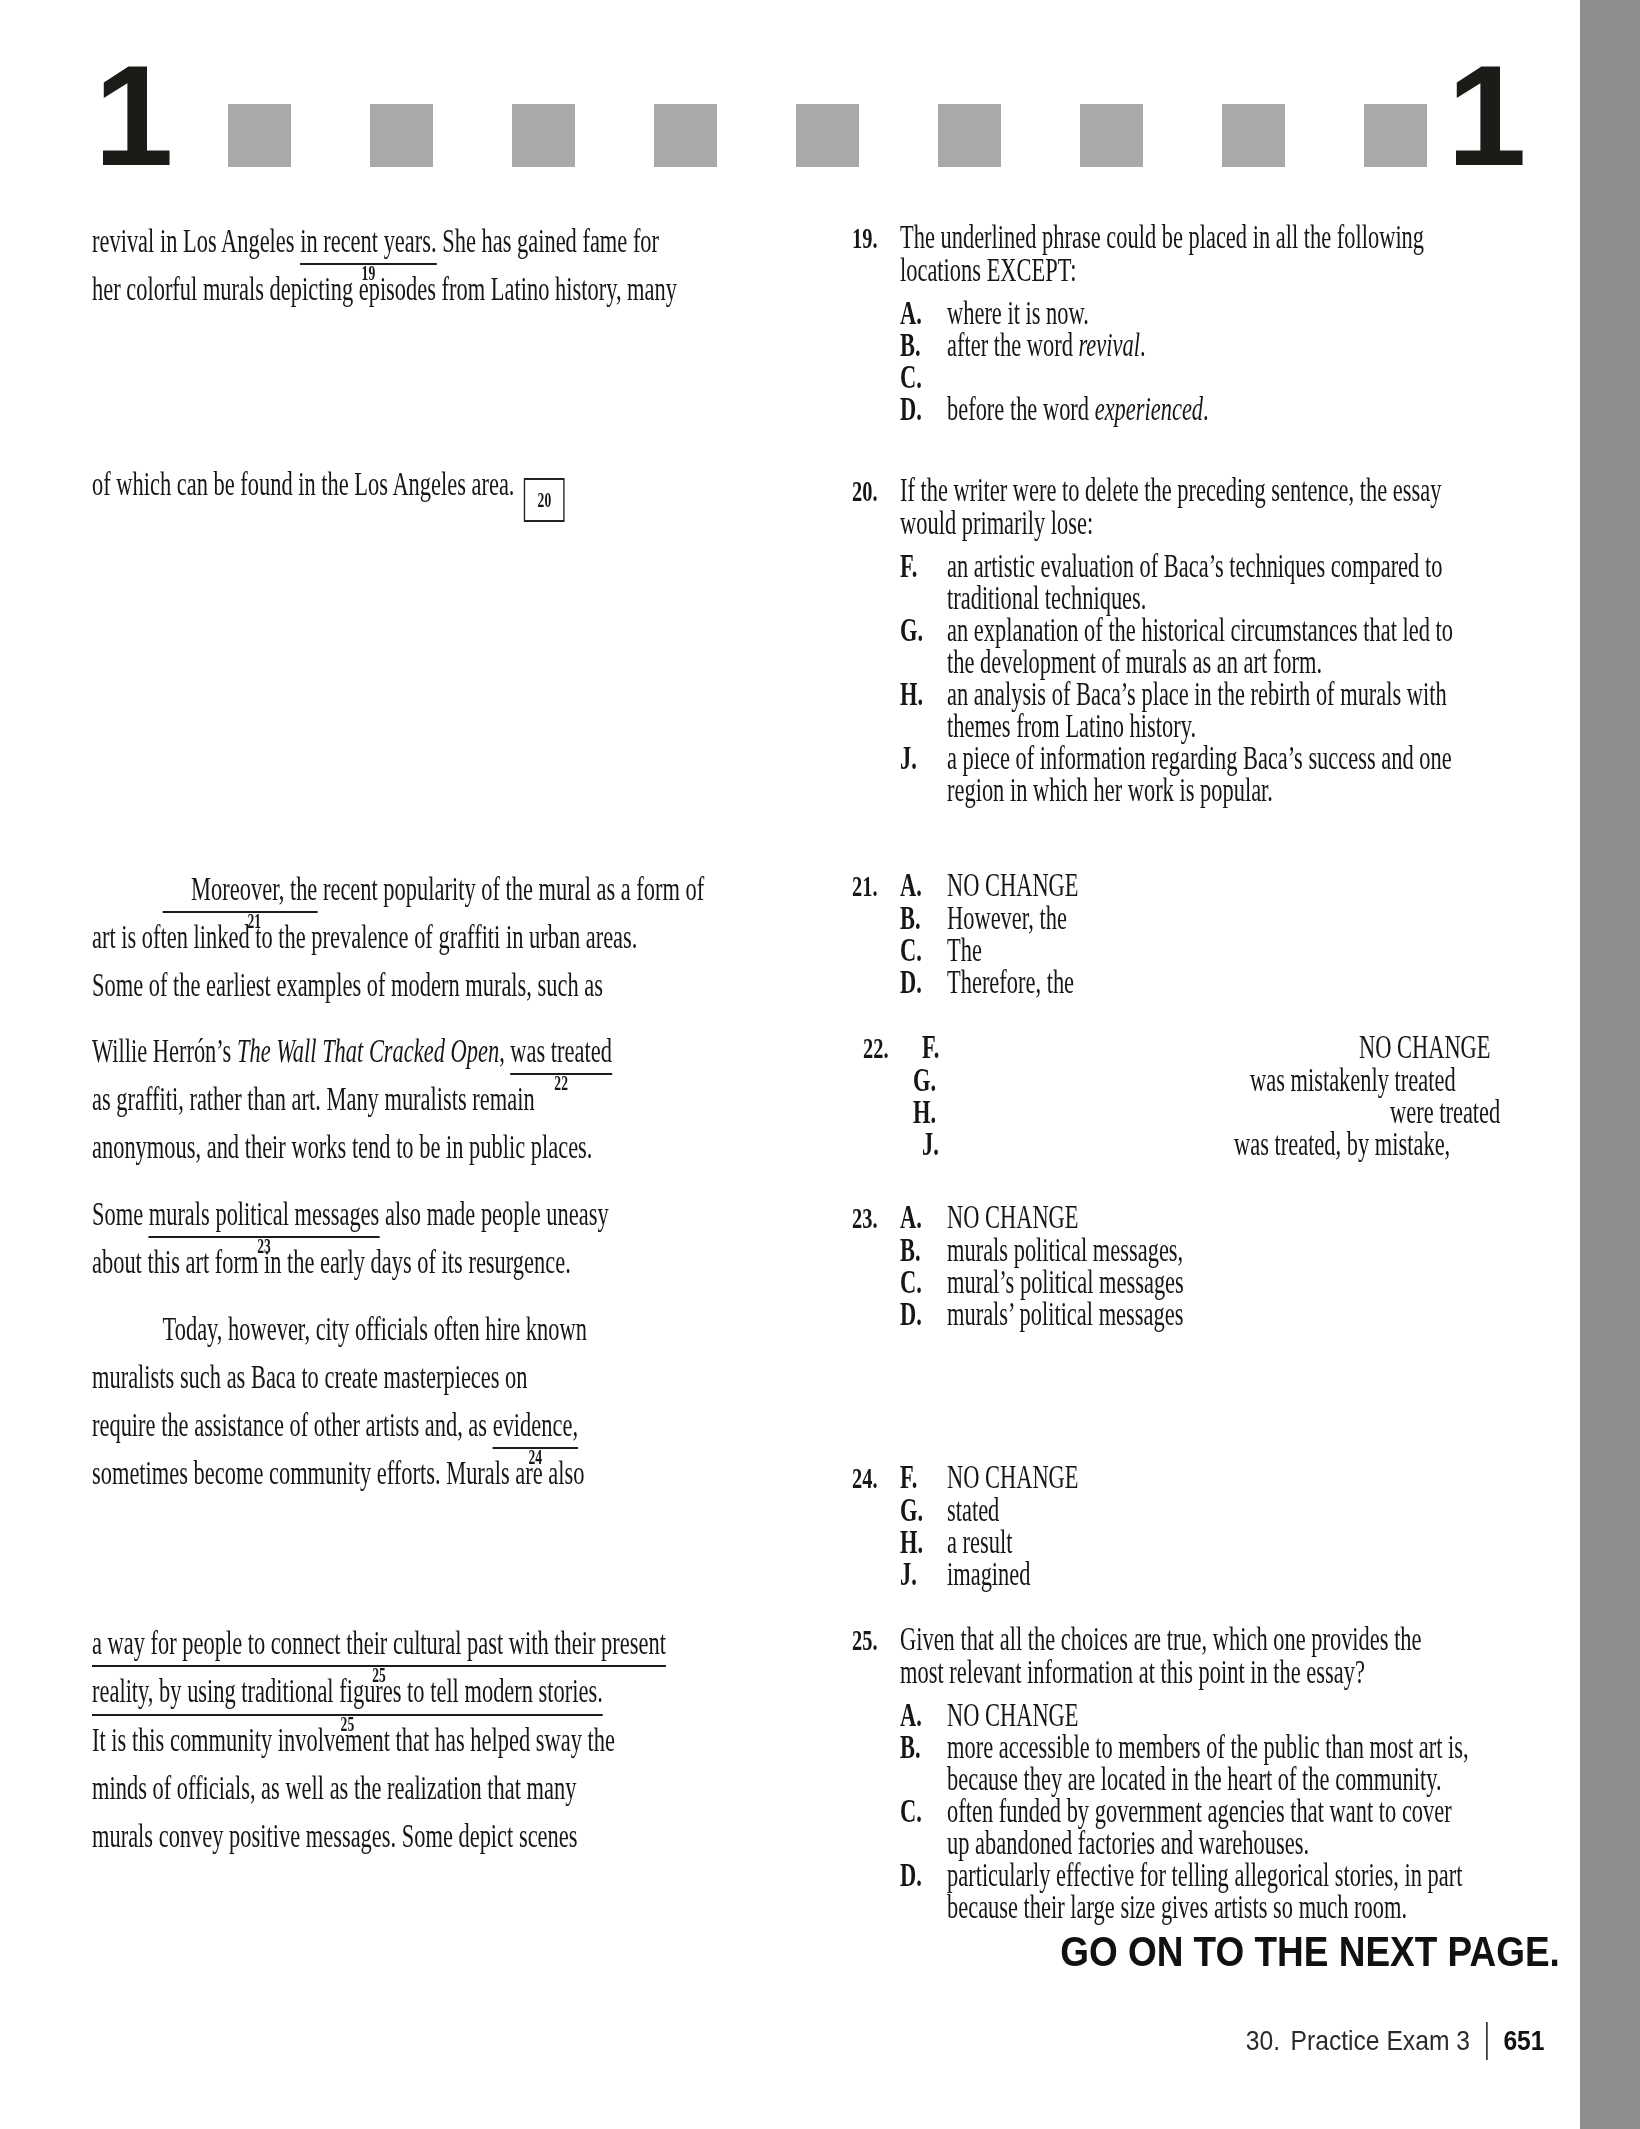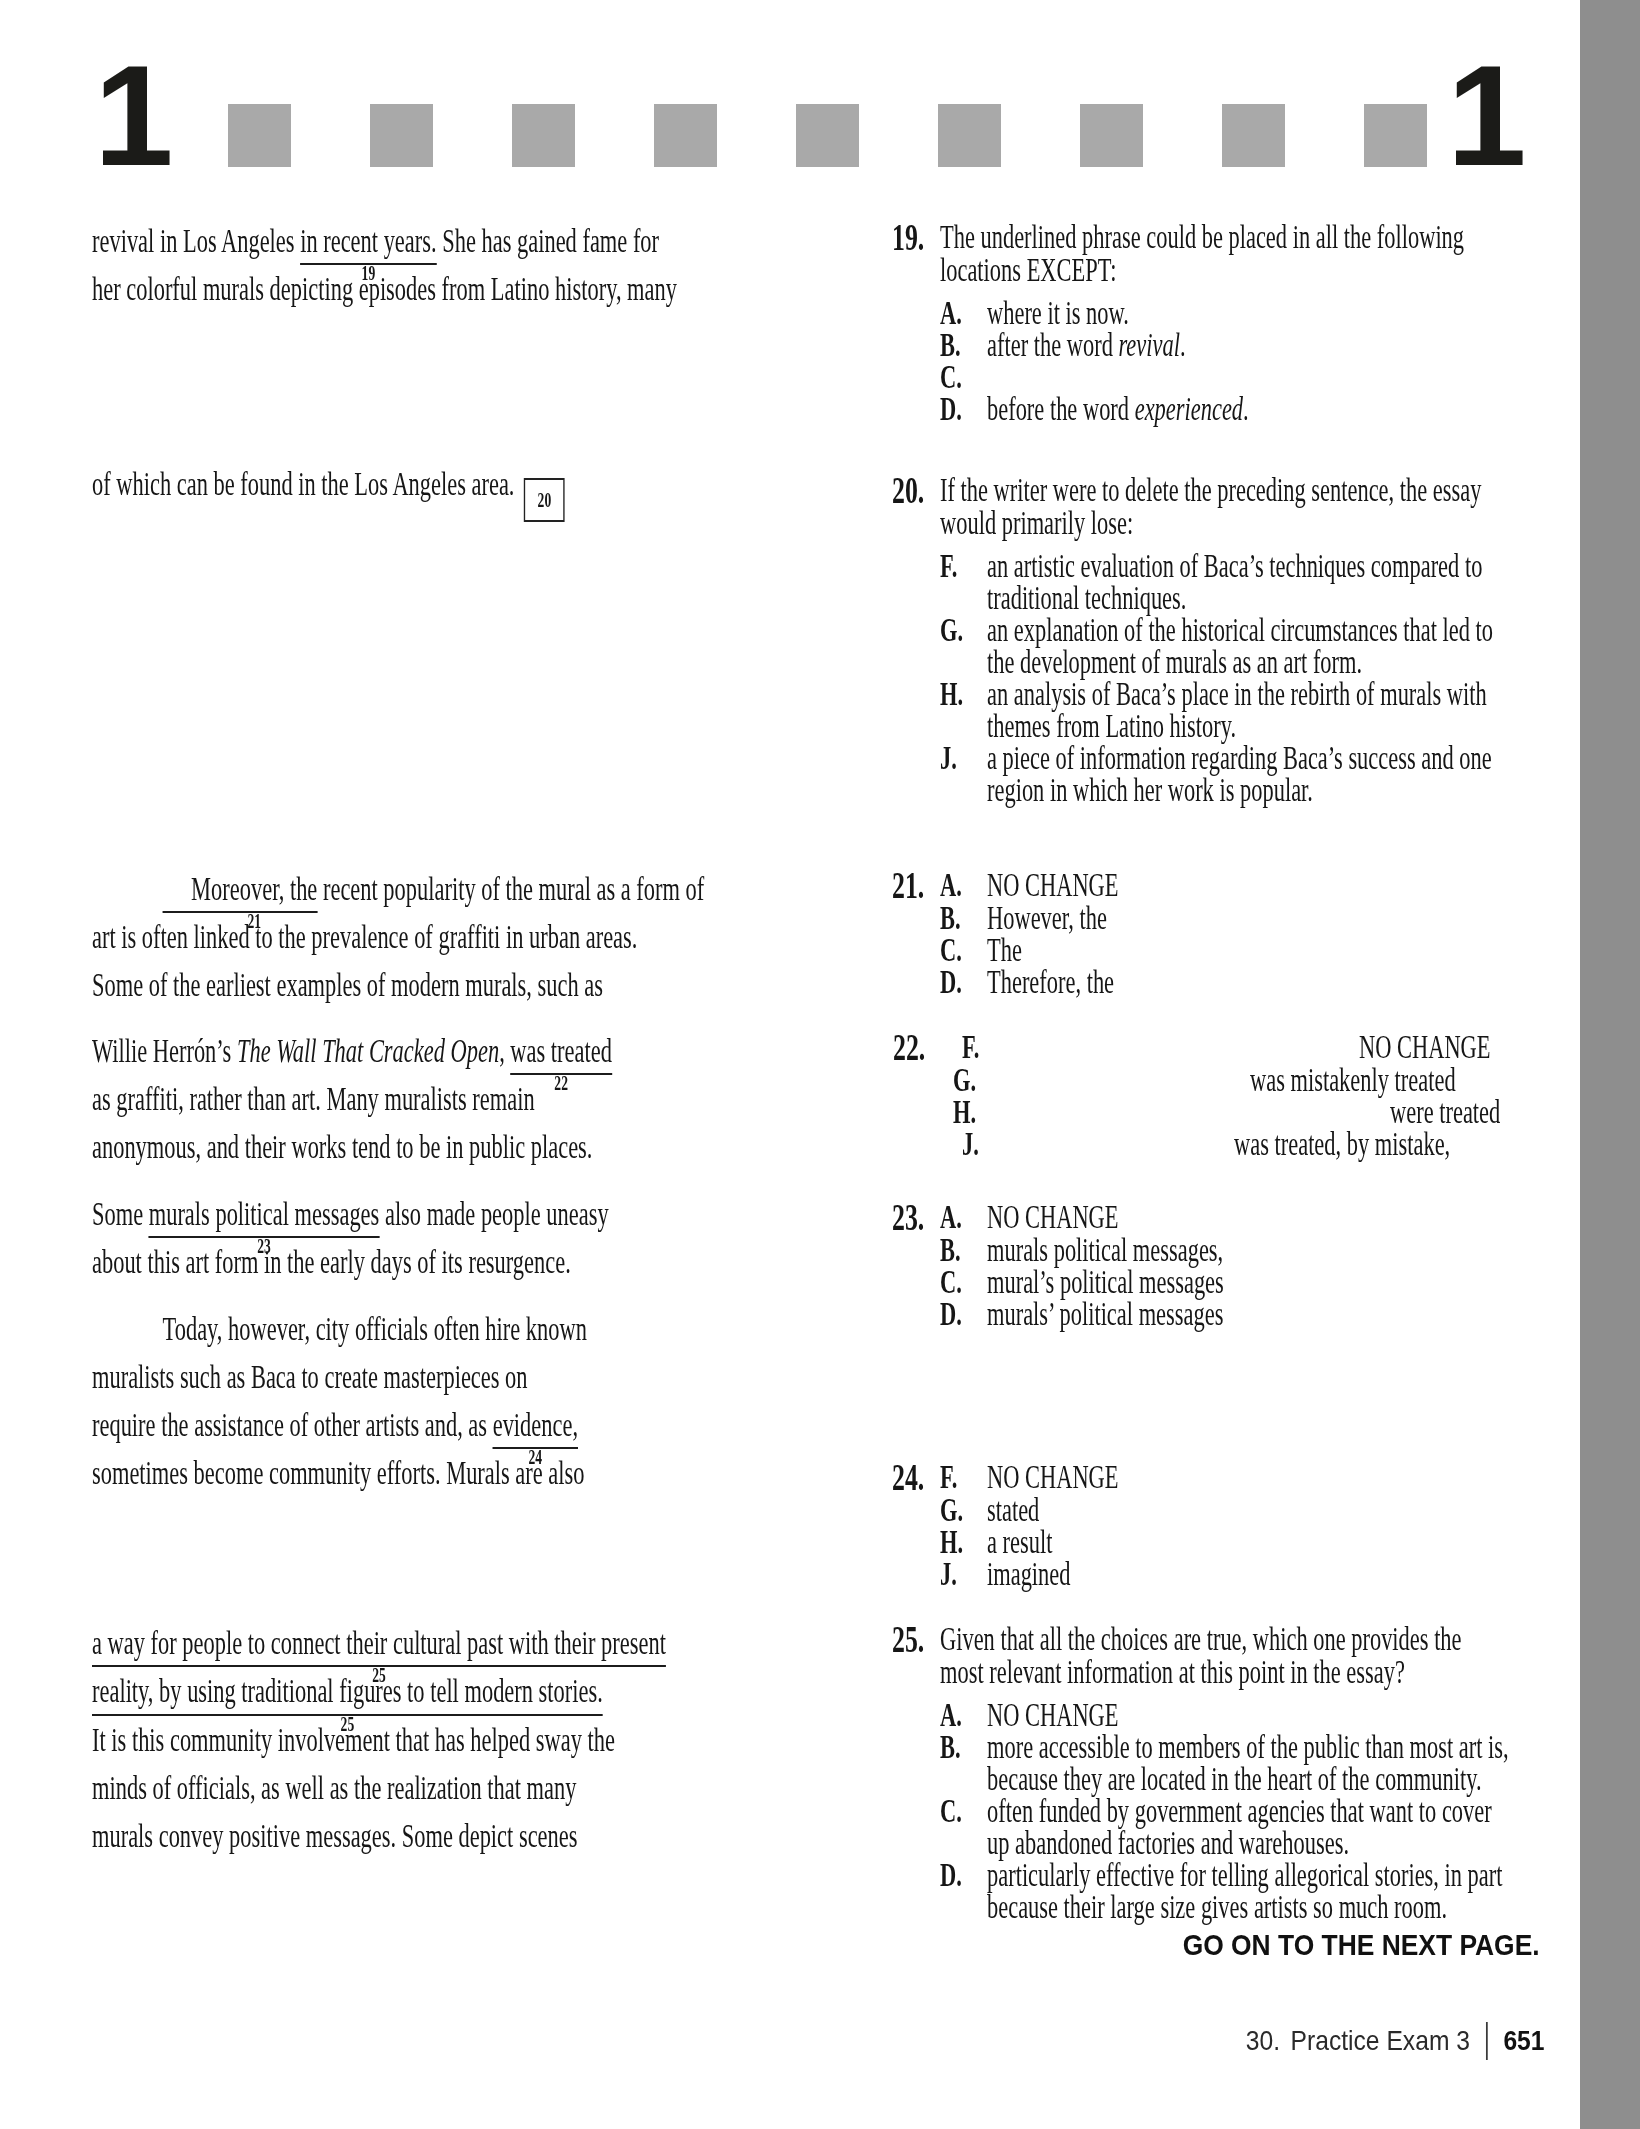--- a/index.html
+++ b/index.html
@@ -20,28 +20,28 @@
   .useg{position:relative;display:inline-block;border-bottom:2.5px solid #1c1c1c;padding-bottom:4px;line-height:1.1;}
   .unum{position:absolute;left:50%;top:100%;margin-top:0px;transform:translateX(-50%);
         font-size:20px;font-weight:700;line-height:1;}
   .it{font-style:italic;}
   .qbox{display:inline-block;border:2.5px solid #222;font-weight:700;font-size:20px;
         padding:10px 18px;margin-left:14px;vertical-align:-12px;line-height:1;}
   
   .questions{position:absolute;left:852px;top:0;width:700px;}
   .question{position:absolute;left:0;width:700px;}
   .qrow{display:flex;align-items:flex-start;}
-  .qnumcell{width:48px;flex:none;font-weight:700;font-size:38px;line-height:33px;margin-left:40px;}
+  .qnumcell{width:48px;flex:none;font-weight:700;font-size:30px;line-height:33px;}
   .qlettercell{width:47px;flex:none;font-weight:700;font-size:33px;line-height:32px;}
   .qstemcell{flex:1;font-size:33px;line-height:33px;}
   .opttextcell{flex:1;font-size:33px;line-height:32px;}
   .opts{margin-top:10px;}
   .optrow{display:flex;align-items:flex-start;}
-  .goon{position:absolute;left:852px;top:1928px;width:688px;text-align:right;
-        font-family:"Liberation Sans","DejaVu Sans",sans-serif;font-weight:700;font-size:30px;color:#111;}
+  .goon{position:absolute;left:872px;top:1928px;width:688px;text-align:right;
+        font-family:"Liberation Sans","DejaVu Sans",sans-serif;font-weight:700;font-size:42px;color:#111;}
   .goon .condR{display:inline-block;transform:scaleX(0.88);transform-origin:100% 0;white-space:nowrap;}
   .footer{position:absolute;top:2022px;right:95px;display:flex;align-items:center;
           font-family:"Liberation Sans","DejaVu Sans",sans-serif;font-size:28px;color:#2a2a2a;}
   .footer .condR{display:inline-block;transform:scaleX(0.88);transform-origin:100% 50%;white-space:nowrap;
                  display:flex;align-items:center;}
   .fdivider{display:inline-block;width:2px;height:38px;background:#3a3a3a;margin:0 18px;}
   .fpage{font-weight:700;color:#111;}
   .fchap{margin-right:12px;}
 </style>
 </head>

